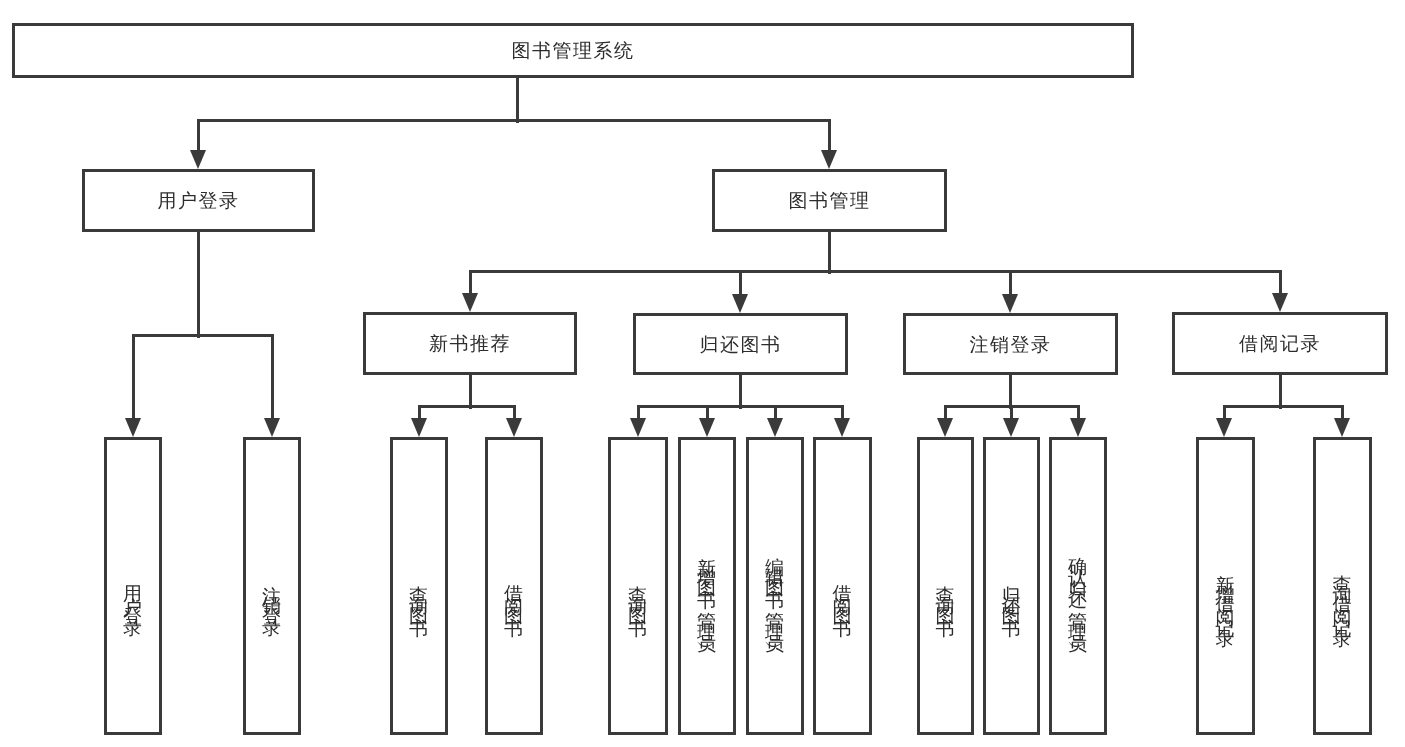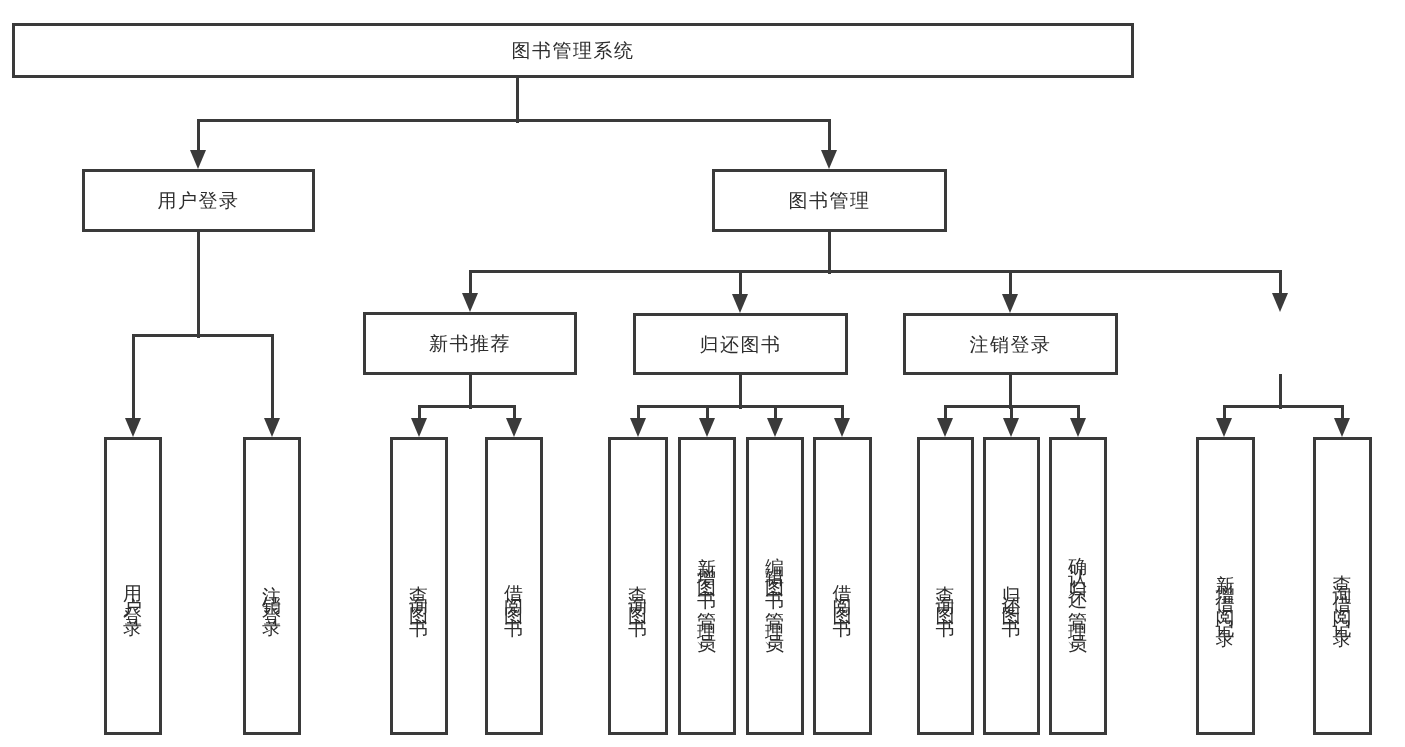--- a/index.html
+++ b/index.html
@@ -74,20 +74,23 @@
       <span class="lbl">新书推荐</span>
     </div>
     <div class="box h" style="left: 712px; top: 169px; width: 235px; height: 63px;">
       <span class="lbl">图书管理</span>
     </div>
     <div class="box h" style="left: 633px; top: 313px; width: 215px; height: 62px;">
       <span class="lbl">归还图书</span>
     </div>
     <div class="box h" style="left: 903px; top: 313px; width: 215px; height: 62px;">
       <span class="lbl">注销登录</span>
+    </div>
+    <div class="box h" style="left: 1172px; top: 312px; width: 216px; height: 63px;">
+      <span class="lbl">借阅记录</span>
     </div>
     <div class="box v" style="left: 104px; top: 437px; width: 58px; height: 298px;">
       <span class="lbl">用户登录</span>
     </div>
     <div class="box v" style="left: 243px; top: 437px; width: 58px; height: 298px;">
       <span class="lbl">注销登录</span>
     </div>
     <div class="box v" style="left: 390px; top: 437px; width: 58px; height: 298px;">
       <span class="lbl">查询图书</span>
     </div>

